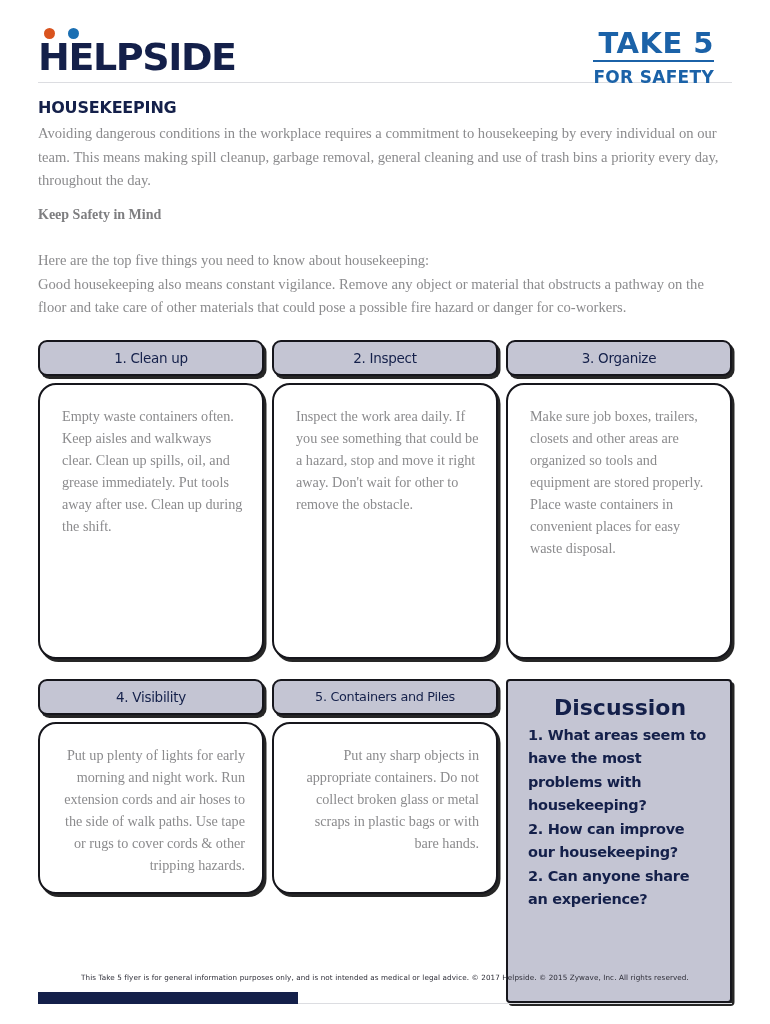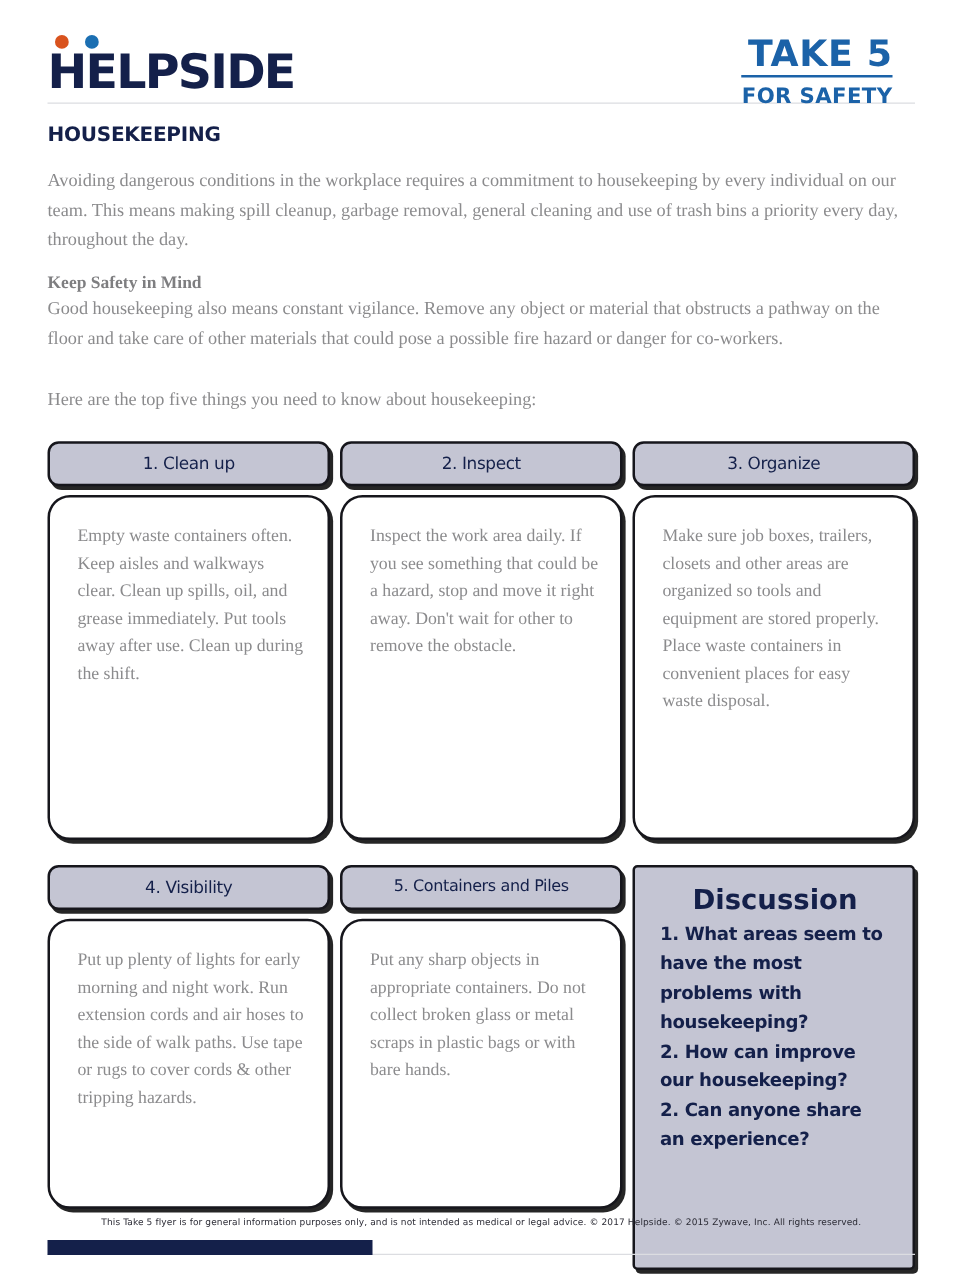--- a/index.html
+++ b/index.html
@@ -93,21 +93,21 @@
 
   
   .intro { padding-top: 15px; }
 
   .intro h1 {
     font-family: "DejaVu Sans", sans-serif;
     font-size: 16px;
     font-weight: bold;
     color: #14204a;
     letter-spacing: -0.2px;
-    margin-bottom: 17px;
+    margin-bottom: 5px;
   }
 
   .body-text {
     font-family: "Liberation Serif", serif;
     font-size: 14.6px;
     line-height: 1.62;
     color: #8b8b8d;
   }
 
   .sub-head {
@@ -162,21 +162,21 @@
   }
 
   .card-body p {
     font-family: "Liberation Serif", serif;
     font-size: 14.2px;
     line-height: 1.55;
     color: #8b8b8d;
     margin: 0;
   }
 
-  .row2 .card-body { height: 232px; }
+  .row2 .card-body { height: 172px; text-align: right; }
 
   
   .discussion {
     background: #c4c5d3;
     border: 2.2px solid #16161c;
     border-radius: 4px;
     box-shadow: 2.5px 3px 0 rgba(0,0,0,0.85);
     padding: 14px 18px 14px 20px;
     height: 324px;
   }
@@ -253,23 +253,23 @@
     </div>
   </div>
 
   <div class="hr-top"></div>
 
   <div class="intro">
     <h1>HOUSEKEEPING</h1>
     <p class="body-text">Avoiding dangerous conditions in the workplace requires a commitment to housekeeping by every individual on our team. This means making spill cleanup, garbage removal, general cleaning and use of trash bins a priority every day, throughout the day.</p>
 
     <div class="sub-head">Keep Safety in Mind</div>
+    <p class="body-text lead-in">Here are the top five things you need to know about housekeeping:</p>
+
     <p class="body-text">Good housekeeping also means constant vigilance. Remove any object or material that obstructs a pathway on the floor and take care of other materials that could pose a possible fire hazard or danger for co-workers.</p>
-
-    <p class="body-text lead-in">Here are the top five things you need to know about housekeeping:</p>
   </div>
 
   <div class="grid row1">
 
     <div class="cell">
       <div class="card-header">
         <span>1. Clean up</span>
       </div>
       <div class="card-body">
         <p>Empty waste containers often. Keep aisles and walkways clear. Clean up spills, oil, and grease immediately. Put tools away after use. Clean up during the shift.</p>

